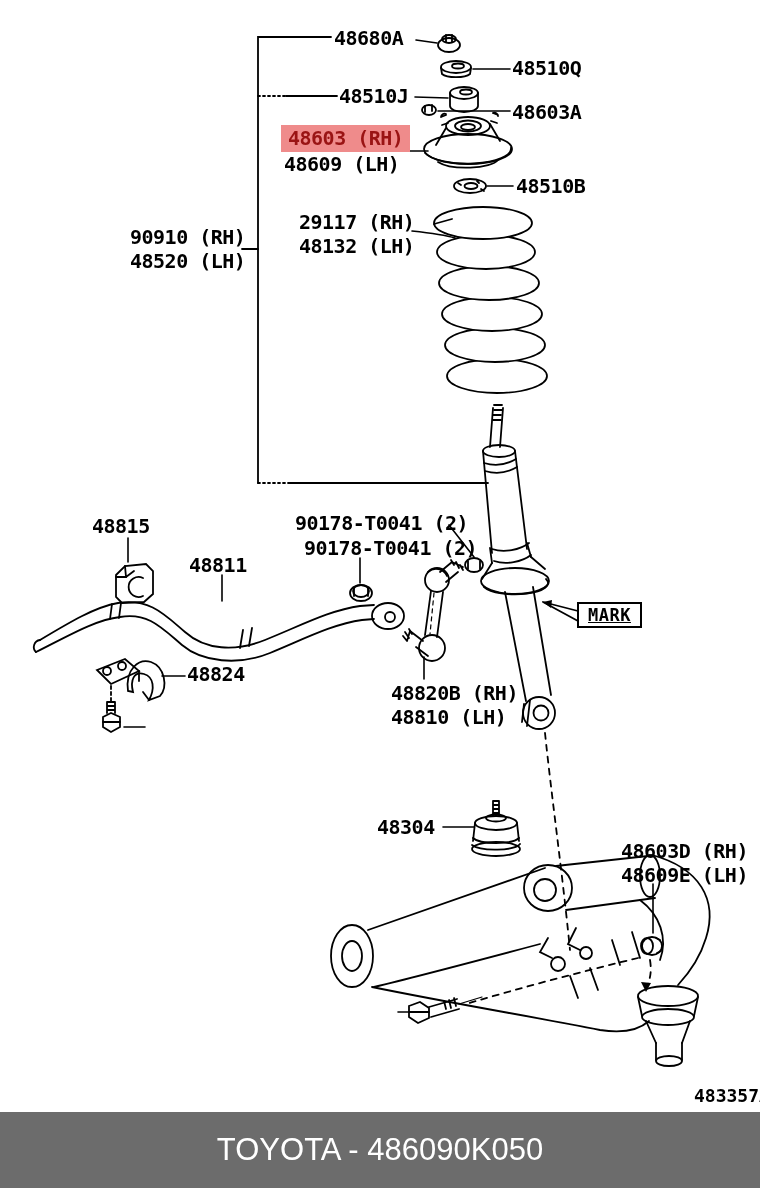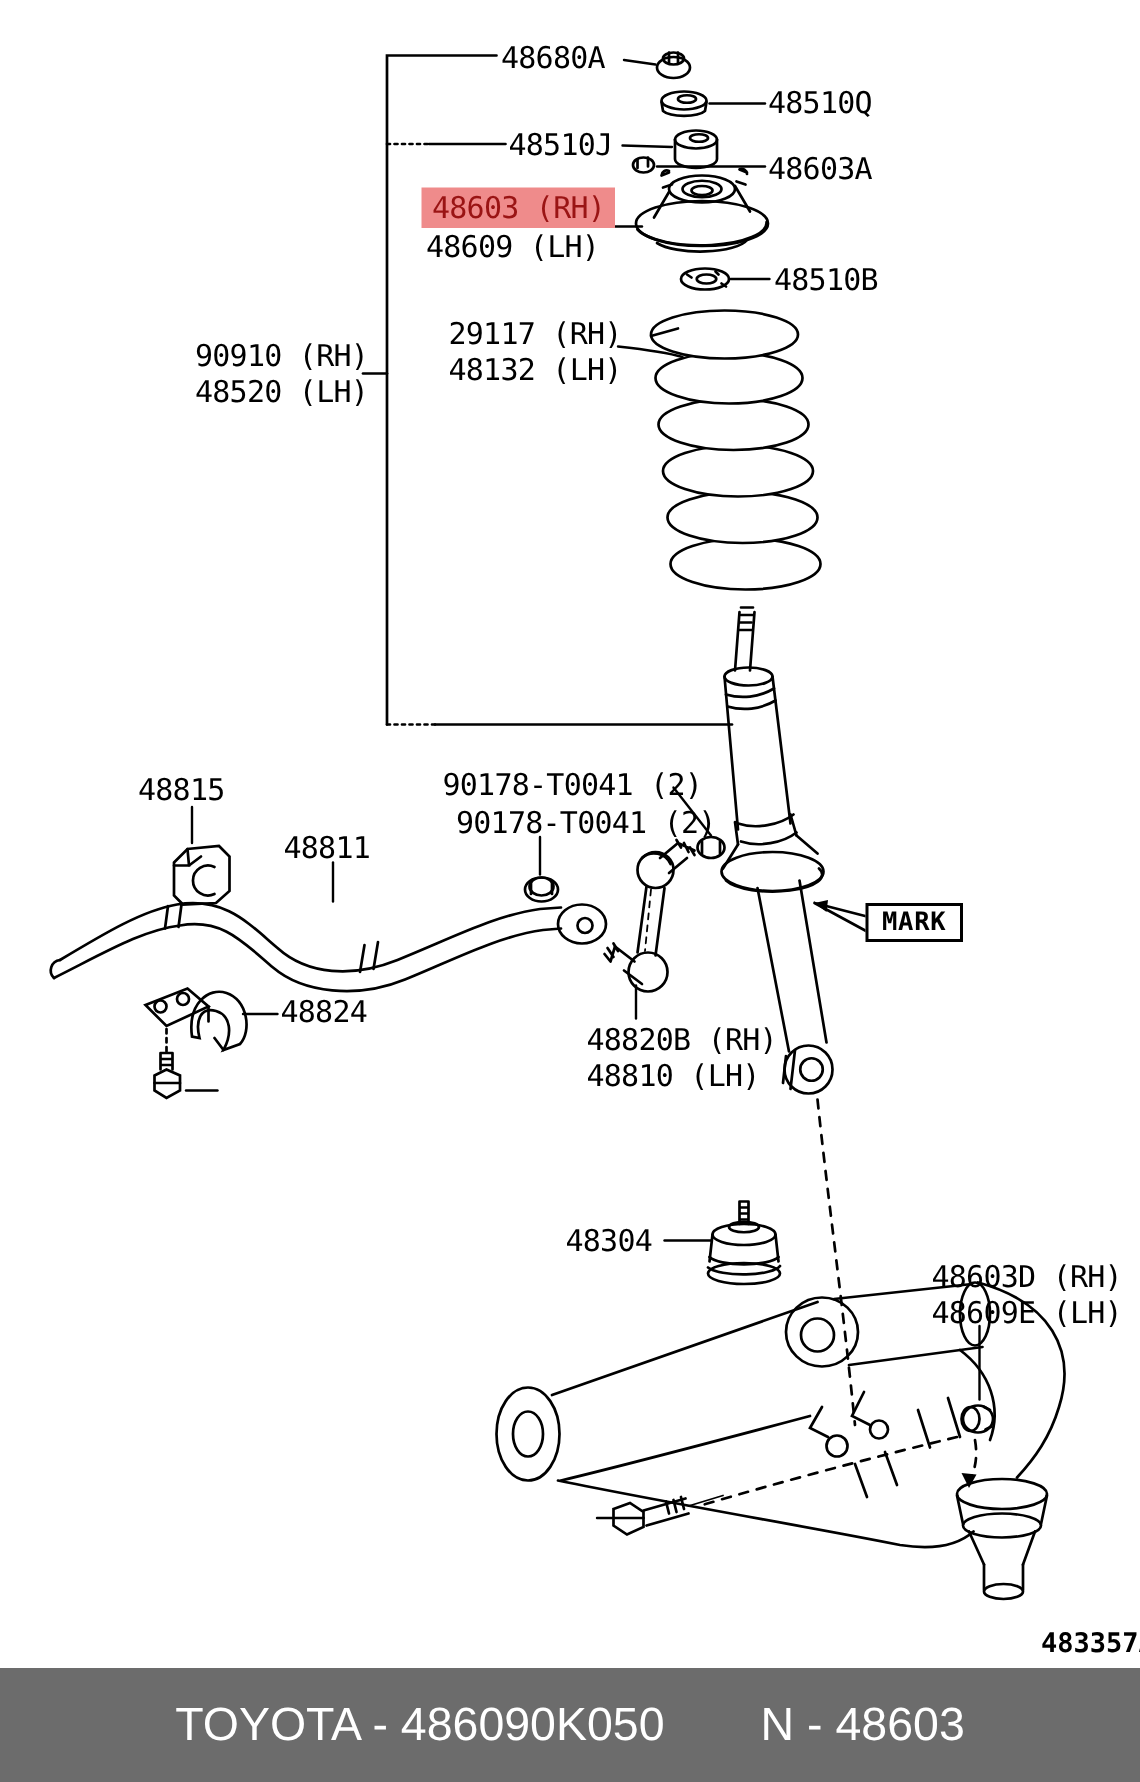--- a/index.html
+++ b/index.html
@@ -1,24 +1,24 @@
 <!DOCTYPE html>
 <html style="--hl-bg: #EF8B8B; --hl-fg: #9A1414; --footer-bg: #6C6C6C;"><head>
 <meta charset="utf-8">
 <style>
   html,body { margin:0; padding:0; background:#fff; }
   .page { position:relative; width:760px; height:1188px; background:#fff;
           font-family:"DejaVu Sans Mono", monospace; overflow:hidden; }
   svg.art { position:absolute; left:0; top:0; }
-  .lbl { position:absolute; font-weight:normal; font-size:20px; letter-spacing:-0.5px;
+  .lbl { position:absolute; font-weight:bold; font-size:20px; letter-spacing:-0.5px;
          color:#000; white-space:nowrap; line-height:23px; }
   .lbl.two div { line-height:24px; }
   .lbl.highlight { background:var(--hl-bg,#EF8B8B); color:var(--hl-fg,#9A1414); padding:2px 7px; }
   .mark-box { position:absolute; border:2px solid #000; background:#fff; font-size:17px;
-              font-weight:bold; padding:1px 9px; letter-spacing:0.5px; }
+              font-weight:bold; padding:1px 9px; letter-spacing:0.5px;text-decoration:underline; }
   .dwgno { position:absolute; font-size:18px; font-weight:bold; }
   .footer { position:absolute; left:0; top:1112px; width:760px; height:76px;
             background:var(--footer-bg,#6C6C6C); color:#fff; display:flex; align-items:center;
             justify-content:center; gap:64px; font-family:"Liberation Sans", sans-serif;
             font-size:31px; }
 </style>
 </head>
 <body>
 
 <div class="page">
@@ -249,16 +249,15 @@
     <div>48609E (LH)</div>
   </div>
 
 
   <div class="mark-box" style="left:577px; top:602px">MARK</div>
 
   <div class="dwgno" style="left:694px; top:1085px">483357A</div>
 
   <div class="footer">
     <span>TOYOTA - 486090K050</span>
-    <span>N - 48603</span>
   </div>
 
 </div>
 
 </body></html>

